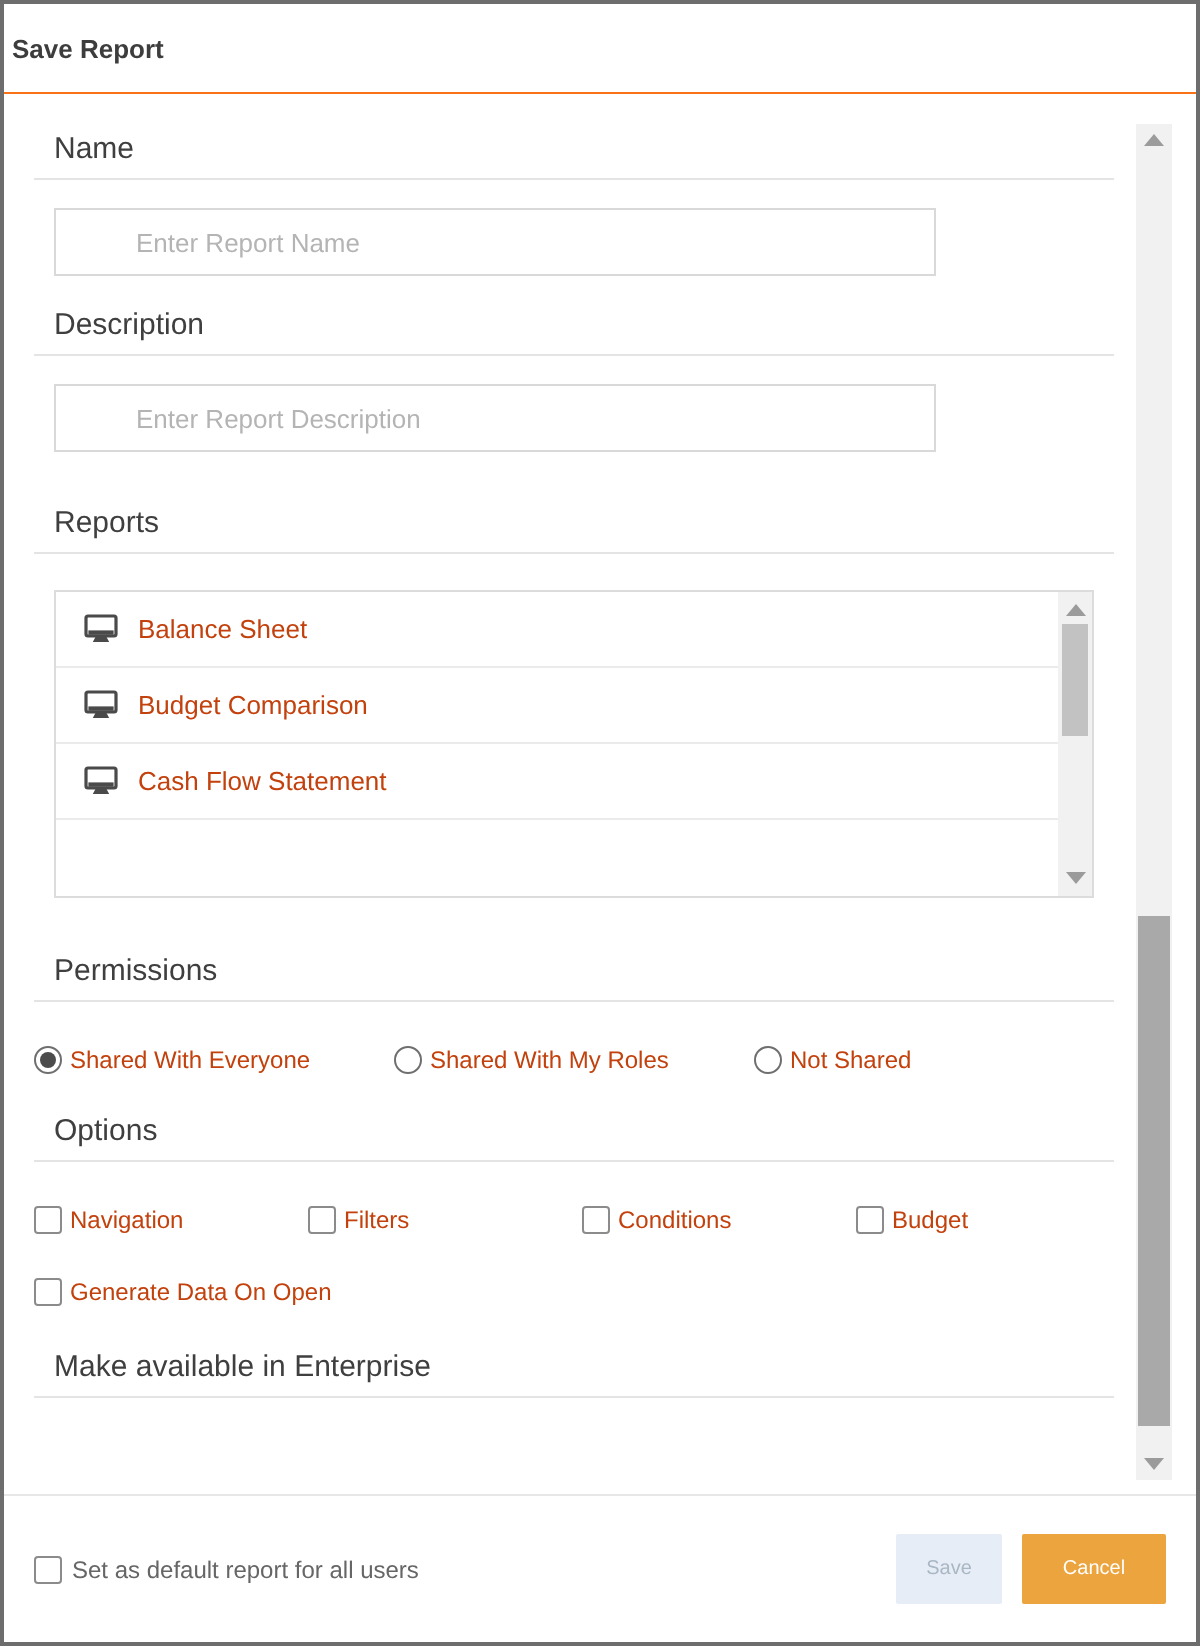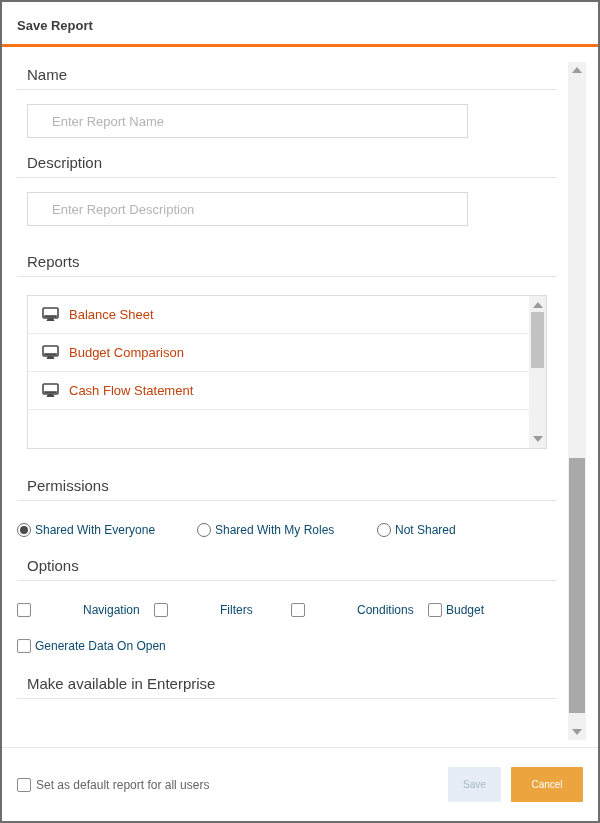--- a/index.html
+++ b/index.html
@@ -1,29 +1,29 @@
 <!DOCTYPE html>
 <html><head>
 <meta charset="utf-8">
 <style>
   * { margin:0; padding:0; box-sizing:border-box; }
   html,body { width:600px; height:823px; background:#fff; font-family:"Liberation Sans","DejaVu Sans",sans-serif; }
   .dialog { position:relative; width:600px; height:823px; background:#fff; border:2px solid #6d6d6d; overflow:hidden; }
 
   
-  .titlebar { height:45px; line-height:45px; padding-left:15px; border-bottom:3px solid #f97316; }
+  .titlebar { height:45px; line-height:45px; padding-left:4px; border-bottom:1px solid #f97316; }
   .titlebar .title { font-size:13px; font-weight:bold; color:#3d3d3d; }
 
   
   .content { position:absolute; top:48px; left:0; right:0; bottom:75px; padding:16px 41px 0 15px; overflow:hidden; }
 
   .section-header { font-size:15px; color:#3f3f3f; padding:0 0 6px 10px; border-bottom:1px solid #e4e4e4; }
   .section-body { margin-left:10px; }
 
-  .text-input { display:block; width:441px; height:34px; margin:14px 0 0 10px; border:1px solid #d9d9d9; padding:0 10px 0 24px; font-size:13px; color:#be185d; outline:none; font-family:inherit; }
+  .text-input { display:block; width:441px; height:34px; margin:14px 0 0 10px; border:1px solid #d9d9d9; padding:0 10px 0 40px; font-size:13px; color:#be185d; outline:none; font-family:inherit; }
   .text-input::placeholder { color:#b4b4b4; }
   .mt16 { margin-top:16px; } .mt18 { margin-top:27px; } .mt20 { margin-top:20px; }
   .mt22 { margin-top:22px; } .mt28 { margin-top:28px; }
 
   
   .report-list { position:relative; margin:18px 0 0 10px; width:520px; height:154px; border:1px solid #dcdcdc; background:#fff; }
   .report-row { display:flex; align-items:center; height:38px; padding-left:14px; border-bottom:1px solid #ebebeb; cursor:pointer; }
   .report-row:last-of-type { border-bottom:none; }
   .report-row .ricon { display:inline-flex; margin-right:10px; }
   .report-row .rlabel { font-size:13px; color:#c2410c; }
@@ -42,24 +42,24 @@
   .outer-scrollbar { position:absolute; top:60px; right:12px; width:18px; height:678px; }
   .outer-scrollbar .sb-arrow.up { top:1px; }
   .outer-scrollbar .sb-arrow.down { bottom:1px; }
   .outer-thumb { position:absolute; left:1px; top:396px; width:16px; height:255px; background:#a9a9a9; cursor:grab; }
 
   
   .choice-row { display:flex; margin-left:0; }
   .radio-item { display:flex; align-items:center; width:184px; cursor:pointer; }
   .radio-circle { width:14px; height:14px; border:1px solid #6f6f6f; border-radius:50%; background:#fff; position:relative; flex:0 0 auto; }
   .radio-item.selected .radio-circle::after { content:""; position:absolute; left:2px; top:2px; width:8px; height:8px; border-radius:50%; background:#4c4c4c; }
-  .choice-label { font-size:12px; color:#0c4a6e; margin-left:4px; white-space:nowrap; }
+  .choice-label { font-size:12px; color:#c2410c; margin-left:4px; white-space:nowrap; }
 
   .check-item { display:flex; align-items:center; cursor:pointer; }
-  .w137 { width:137px;gap:48px; } .w185 { width:184px; }
+  .w137 { width:137px; } .w185 { width:184px; }
   .checkbox { width:14px; height:14px; border:1px solid #8b8b8b; border-radius:2px; background:#fff; position:relative; flex:0 0 auto; }
   .check-item.checked .checkbox { background:#565656; border-color:#565656; }
   .check-item.checked .checkbox::after { content:""; position:absolute; left:4px; top:1px; width:4px; height:8px; border:solid #fff; border-width:0 2px 2px 0; transform:rotate(42deg); }
 
   
   .footer { position:absolute; left:0; right:0; bottom:0; height:74px; border-top:1px solid #e7e7e7; background:#fff; display:flex; align-items:center; padding:0 15px; }
   .footer .check-item { margin-right:auto; }
   .footer .choice-label { font-size:12px; color:#666; margin-left:5px; }
   .btn { height:35px; border:none; font-family:inherit; font-size:10px; cursor:pointer; border-radius:1px; }
   .btn-save { width:53px; background:#e6edf6; color:#a9b7c5; margin-right:10px; cursor:default; }

